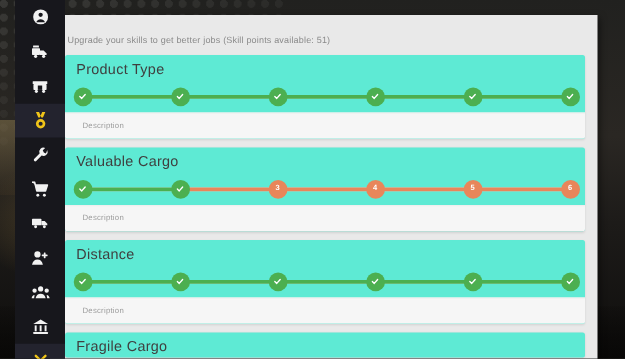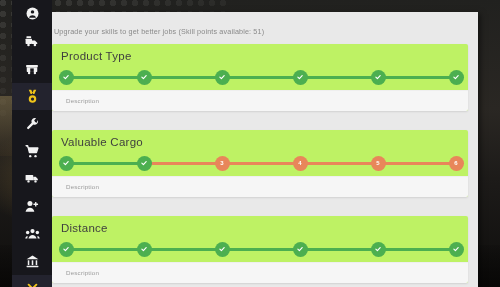--- a/index.html
+++ b/index.html
@@ -87,23 +87,23 @@
     font-size: 7.2px;
     color: #8a8a8a;
     letter-spacing: 0.15px;
   }
   #skill-list {
     padding: 0 10px 0 12px;
   }
 
   
   .skill-card {
-    background: #bef264;
+    background: #5eead4;
     border-radius: 2px;
-    margin-bottom: 19px;
+    margin-bottom: 7px;
     box-shadow: 0 1px 2px rgba(0,0,0,0.10);
     overflow: hidden;
   }
   .skill-name {
     font-size: 11.5px;
     color: #3f3f3f;
     font-weight: 400;
     padding: 6px 0 2px 9px;
     letter-spacing: 0.25px;
   }

